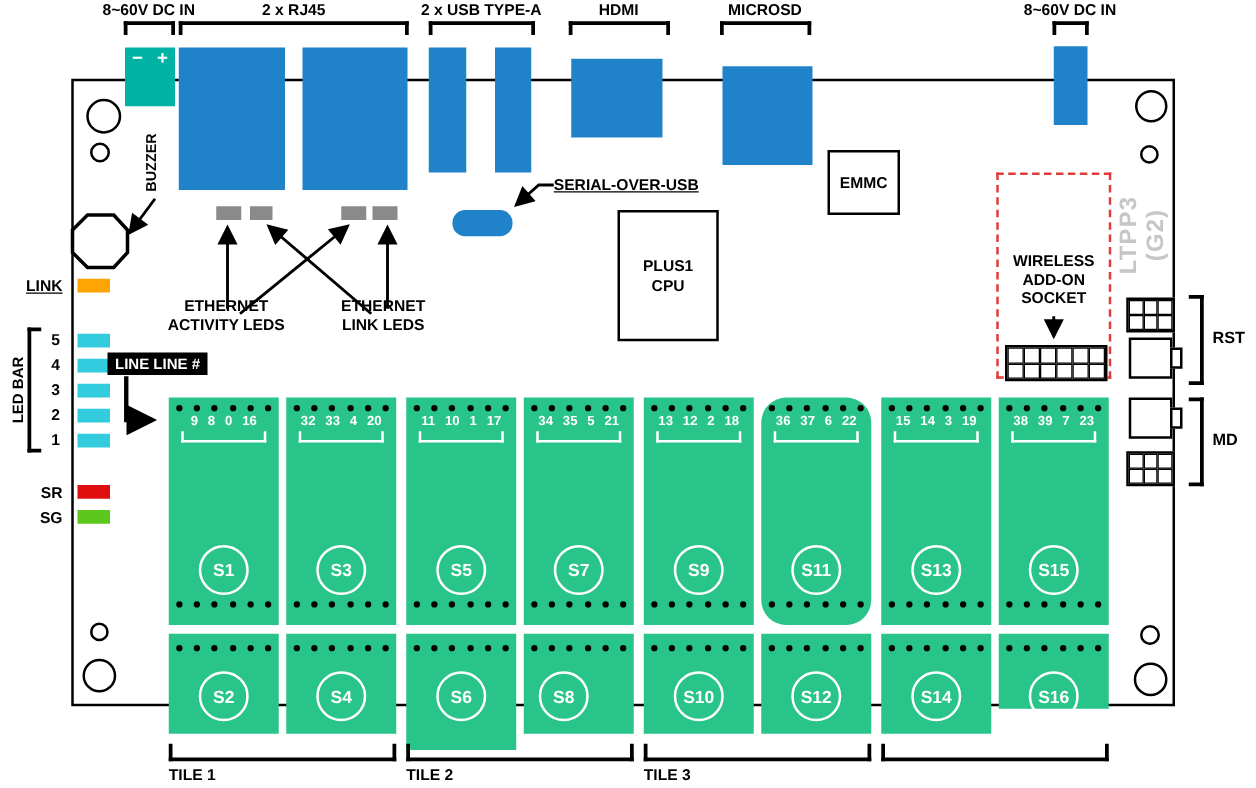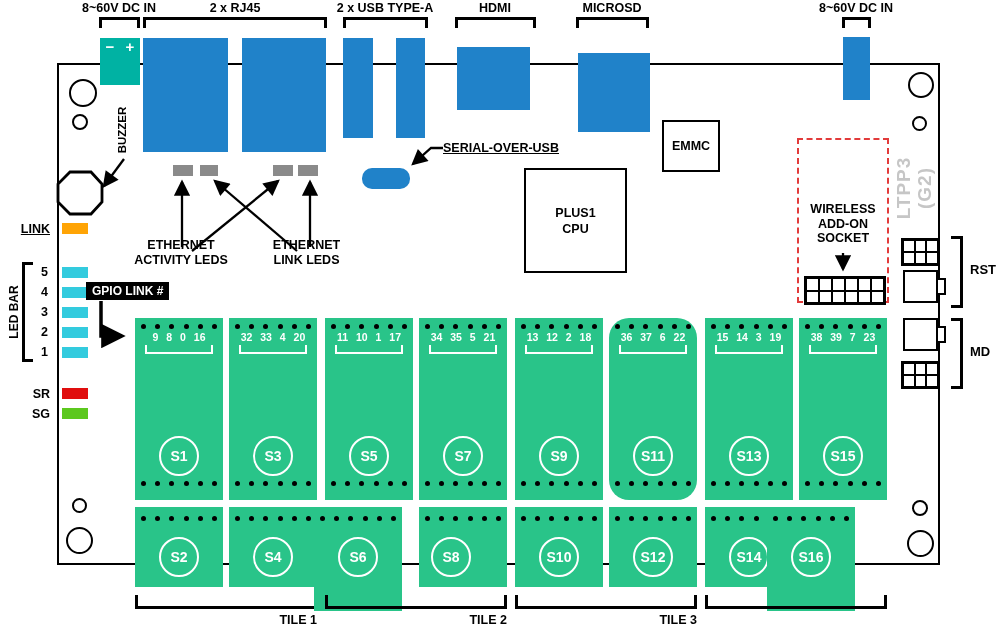--- a/index.html
+++ b/index.html
@@ -31,21 +31,21 @@
   .dashedbox { border:2px dashed var(--dashred); background:transparent; }
   .grid { display:grid; background:#fff; border:2.2px solid #000; }
   .grid span { border:1.1px solid #000; }
   .btn { background:#fff; border:2.4px solid #000; }
   .slot { background: var(--green); }
   .dots { display:flex; justify-content:space-between; align-items:center; }
   .dot { width:5px; height:5px; border-radius:50%; background:#000; }
   .gpio-num { color:#fff; font-size:10.5px; text-align:center; word-spacing:5px; white-space:nowrap; }
   .wbracket { border-left:2.8px solid #fff; border-right:2.8px solid #fff; border-bottom:2.8px solid #fff; }
   .scircle { width:40px; height:40px; border:2.8px solid #fff; border-radius:50%; color:#fff; display:flex; align-items:center; justify-content:center; font-size:14px; }
-  .tilelabel { font-size:12.5px; text-align:right; }
+  .tilelabel { font-size:12.5px; text-align:left; }
   .led { }
   svg.overlay { position:absolute; left:0; top:0; pointer-events:none; }
 </style>
 </head>
 <body>
 
 <div id="stage">
 
   <div class="abs board-outline" style="left:57px;top:63px;width:883px;height:502px;"></div>
 
@@ -87,21 +87,21 @@
   <div class="abs ethled" style="left:173px;top:165px;width:20px;height:11px;"></div>
   <div class="abs ethled" style="left:200px;top:165px;width:18px;height:11px;"></div>
   <div class="abs ethled" style="left:273px;top:165px;width:20px;height:11px;"></div>
   <div class="abs ethled" style="left:298px;top:165px;width:20px;height:11px;"></div>
 
   <div class="abs pill" style="left:362px;top:168px;width:48px;height:21px;"></div>
 
   <div class="abs chipbox" style="left:662px;top:120px;width:58px;height:52px;">
     <div>EMMC</div>
   </div>
-  <div class="abs chipbox" style="left:524px;top:168px;width:103px;height:105px;">
+  <div class="abs chipbox" style="left:494px;top:168px;width:81px;height:105px;">
     <div>PLUS1</div>
     <div>CPU</div>
   </div>
 
   <div class="abs dashedbox" style="left:797px;top:138px;width:92px;height:165px;"></div>
   <div class="abs annlabel" style="left:797px;top:202px;width:92px;">
     <div>WIRELESS</div>
     <div>ADD-ON</div>
     <div>SOCKET</div>
   </div>
@@ -178,21 +178,21 @@
 
   <div class="abs annlabel" style="left:114px;top:238px;width:134px;">
     <div>ETHERNET</div>
     <div>ACTIVITY LEDS</div>
   </div>
   <div class="abs annlabel" style="left:244px;top:238px;width:125px;">
     <div>ETHERNET</div>
     <div>LINK LEDS</div>
   </div>
   <div class="abs annlabel" style="left:443px;top:141px;width:160px;text-align:left;text-decoration:underline;">SERIAL-OVER-USB</div>
-  <div class="abs gpiotag" style="left:86px;top:282px;">GPIO LINK #</div>
+  <div class="abs gpiotag" style="left:86px;top:282px;">LINE LINE #</div>
 
   <svg class="overlay" width="1005" height="630">
     <defs>
       <marker id="ah" viewBox="0 0 10 10" refX="8.5" refY="5" markerWidth="8" markerHeight="7" orient="auto-start-reverse">
         <path d="M0,0 L10,5 L0,10 z" fill="#000"></path>
       </marker>
     </defs>
     <g stroke="#000" stroke-width="2.3" fill="none">
       <line x1="124" y1="159" x2="104" y2="186" marker-end="url(#ah)"></line>
       <line x1="182" y1="247" x2="182" y2="182" marker-end="url(#ah)"></line>
@@ -284,21 +284,21 @@
       <div class="abs scircle" style="left: 24px; top: 118px;">S5</div>
       <div class="abs dots" style="left: 6px; top: 162px; width: 76px; height: 6px;">
         <span class="dot"></span>
         <span class="dot"></span>
         <span class="dot"></span>
         <span class="dot"></span>
         <span class="dot"></span>
         <span class="dot"></span>
       </div>
     </div>
-    <div class="abs slot" style="left: 314px; top: 507px; width: 88px; height: 104px;">
+    <div class="abs slot" style="left: 325px; top: 507px; width: 88px; height: 93px;">
       <div class="abs dots" style="left: 6px; top: 8px; width: 76px; height: 6px;">
         <span class="dot"></span>
         <span class="dot"></span>
         <span class="dot"></span>
         <span class="dot"></span>
         <span class="dot"></span>
         <span class="dot"></span>
       </div>
       <div class="abs scircle" style="left: 24px; top: 30px;">S6</div>
     </div>
@@ -448,21 +448,21 @@
       <div class="abs scircle" style="left: 24px; top: 118px;">S15</div>
       <div class="abs dots" style="left: 6px; top: 162px; width: 76px; height: 6px;">
         <span class="dot"></span>
         <span class="dot"></span>
         <span class="dot"></span>
         <span class="dot"></span>
         <span class="dot"></span>
         <span class="dot"></span>
       </div>
     </div>
-    <div class="abs slot" style="left: 767px; top: 507px; width: 88px; height: 104px;">
+    <div class="abs slot" style="left: 799px; top: 507px; width: 88px; height: 60px;">
       <div class="abs dots" style="left: 6px; top: 8px; width: 76px; height: 6px;">
         <span class="dot"></span>
         <span class="dot"></span>
         <span class="dot"></span>
         <span class="dot"></span>
         <span class="dot"></span>
         <span class="dot"></span>
       </div>
       <div class="abs scircle" style="left: 24px; top: 30px;">S16</div>
     </div>

